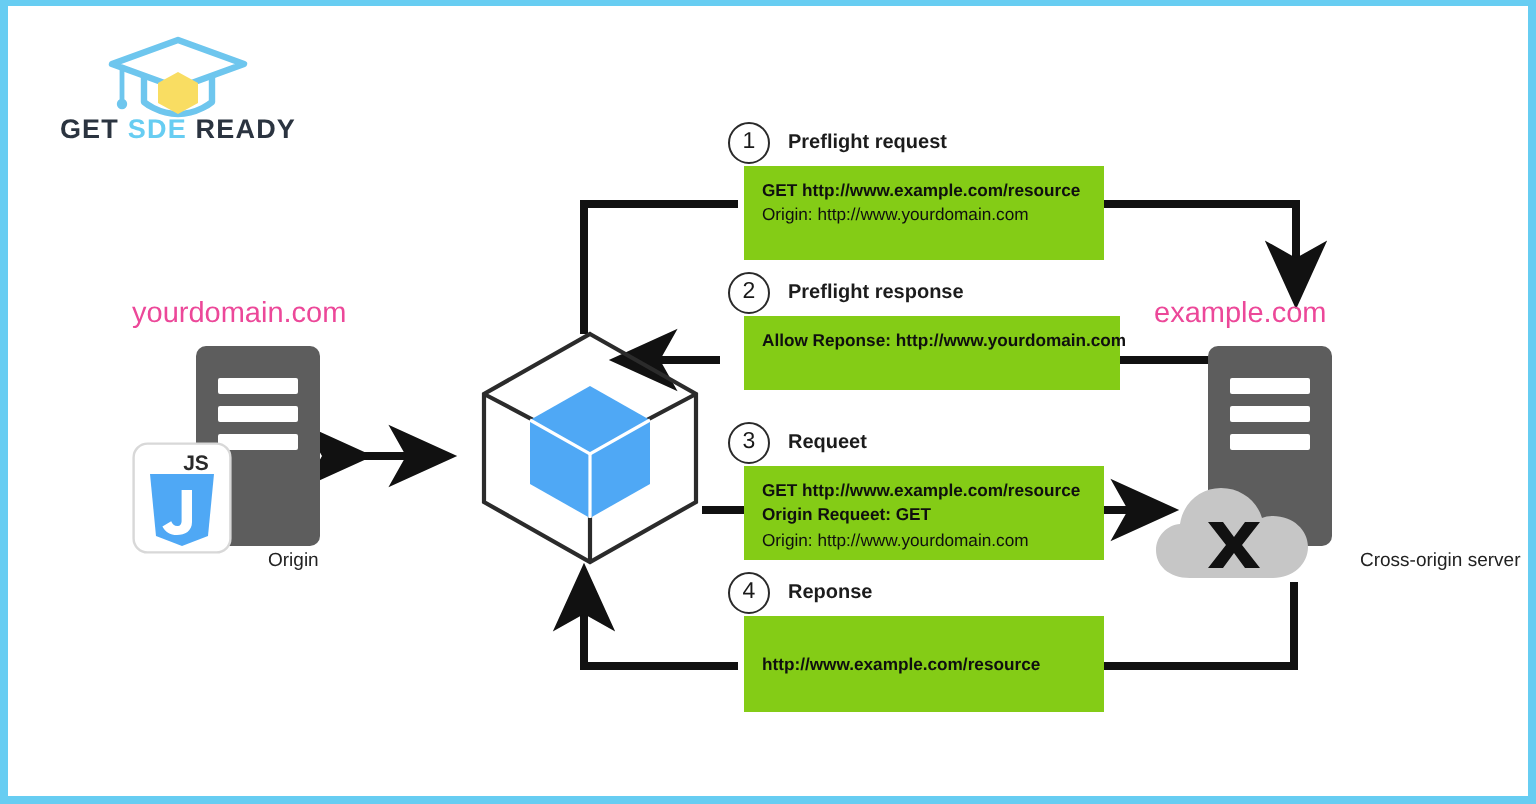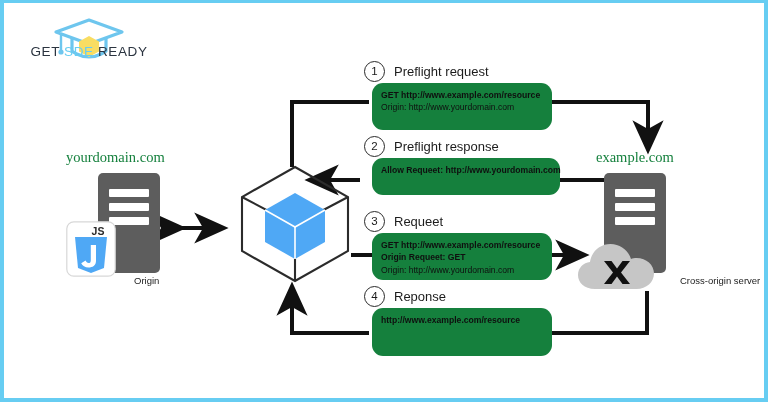--- a/index.html
+++ b/index.html
@@ -22,40 +22,40 @@
     border-bottom: 4px solid #67cdf2;
     overflow: hidden;
   }
   .abs { position: absolute; }
 
   
   #logo-block { left: 20px; top: 14px; width: 130px; height: 62px; }
   #logo-cap { position: absolute; left: 28px; top: 0px; width: 74px; height: 44px; }
   #logo-text {
     position: absolute;
-    left: 0; top: 27px;
+    left: 0; top: 40px;
     width: 130px;
     text-align: center;
     font-size: 13.5px;
-    font-weight: normal;
+    font-weight: bold;
     letter-spacing: 0.6px;
     color: #2b3440;
     white-space: nowrap;
   }
   #logo-text .sde { color: #67cdf2; }
 
   
   .domain-label {
     font-size: 14.5px;
-    color: #15803d;
-    white-space: nowrap;
-    font-family: Liberation Serif, serif;
+    color: #ec4899;
+    white-space: nowrap;
+    font-family: Liberation Sans, sans-serif;
   }
   #label-yourdomain { left: 62px; top: 146px; }
-  #label-example { left: 592px; top: 146px; }
+  #label-example { left: 573px; top: 146px; }
 
   
   .server {
     background: #5d5d5d;
     border-radius: 5px;
   }
   .server .slot {
     position: absolute;
     left: 11px;
     width: calc(100% - 22px);
@@ -107,30 +107,30 @@
     border-radius: 50%;
     font-size: 11.5px;
     color: #1a1a1a;
     display: flex;
     align-items: center;
     justify-content: center;
     background: #ffffff;
     box-sizing: border-box;
   }
   .step-title {
-    font-size: 13px;
+    font-size: 10px;
     color: #1c1c1c;
     white-space: nowrap;
+    font-weight: bold;
   }
   .step-box {
     position: absolute;
-    background: #15803d;
+    background: #84cc16;
     box-sizing: border-box;
     padding: 6px 8px 6px 9px;
-    border-radius: 11px;
   }
   .step-box .ln {
     font-size: 8.6px;
     color: #0f0f0f;
     line-height: 12.4px;
     white-space: nowrap;
     font-family: "Liberation Sans", sans-serif;
   }
   .step-box .ln.b { font-weight: bold; }
 
@@ -142,21 +142,21 @@
   #step-2 .step-head { left: 2px; }
   #step-2 .step-box { left: 10px; top: 24px; width: 188px; height: 37px; }
 
   #step-3 { left: 358px; top: 206px; }
   #step-3 .step-head { left: 2px; }
   #step-3 .step-box { left: 10px; top: 24px; width: 180px; height: 47px; }
 
   #step-4 { left: 358px; top: 281px; }
   #step-4 .step-head { left: 2px; }
   #step-4 .step-box { left: 10px; top: 24px; width: 180px; height: 48px;
-                      display: flex; }
+                      display: flex; align-items: center; }
 </style>
 </head>
 <body>
 
 <div id="canvas">
 
   <div id="logo-block" class="abs">
     <svg id="logo-cap" viewBox="0 0 74 44">
       <path d="M37 3 L70 15 L37 27 L4 15 Z" fill="none" stroke="#6ec6ee" stroke-width="3.2" stroke-linejoin="round"></path>
       <path d="M20 20 L20 34 C20 34 27 40 37 40 C47 40 54 34 54 34 L54 20" fill="none" stroke="#6ec6ee" stroke-width="3.2" stroke-linejoin="round"></path>
@@ -255,21 +255,21 @@
       <div class="ln">Origin: http://www.yourdomain.com</div>
     </div>
   </div>
 
   <div id="step-2" class="step">
     <div class="step-head">
       <div class="step-num">2</div>
       <div class="step-title">Preflight response</div>
     </div>
     <div class="step-box">
-      <div class="ln b">Allow Requeet: http://www.yourdomain.com</div>
+      <div class="ln b">Allow Reponse: http://www.yourdomain.com</div>
     </div>
   </div>
 
   <div id="step-3" class="step">
     <div class="step-head">
       <div class="step-num">3</div>
       <div class="step-title">Requeet</div>
     </div>
     <div class="step-box">
       <div class="ln b">GET http://www.example.com/resource</div>

